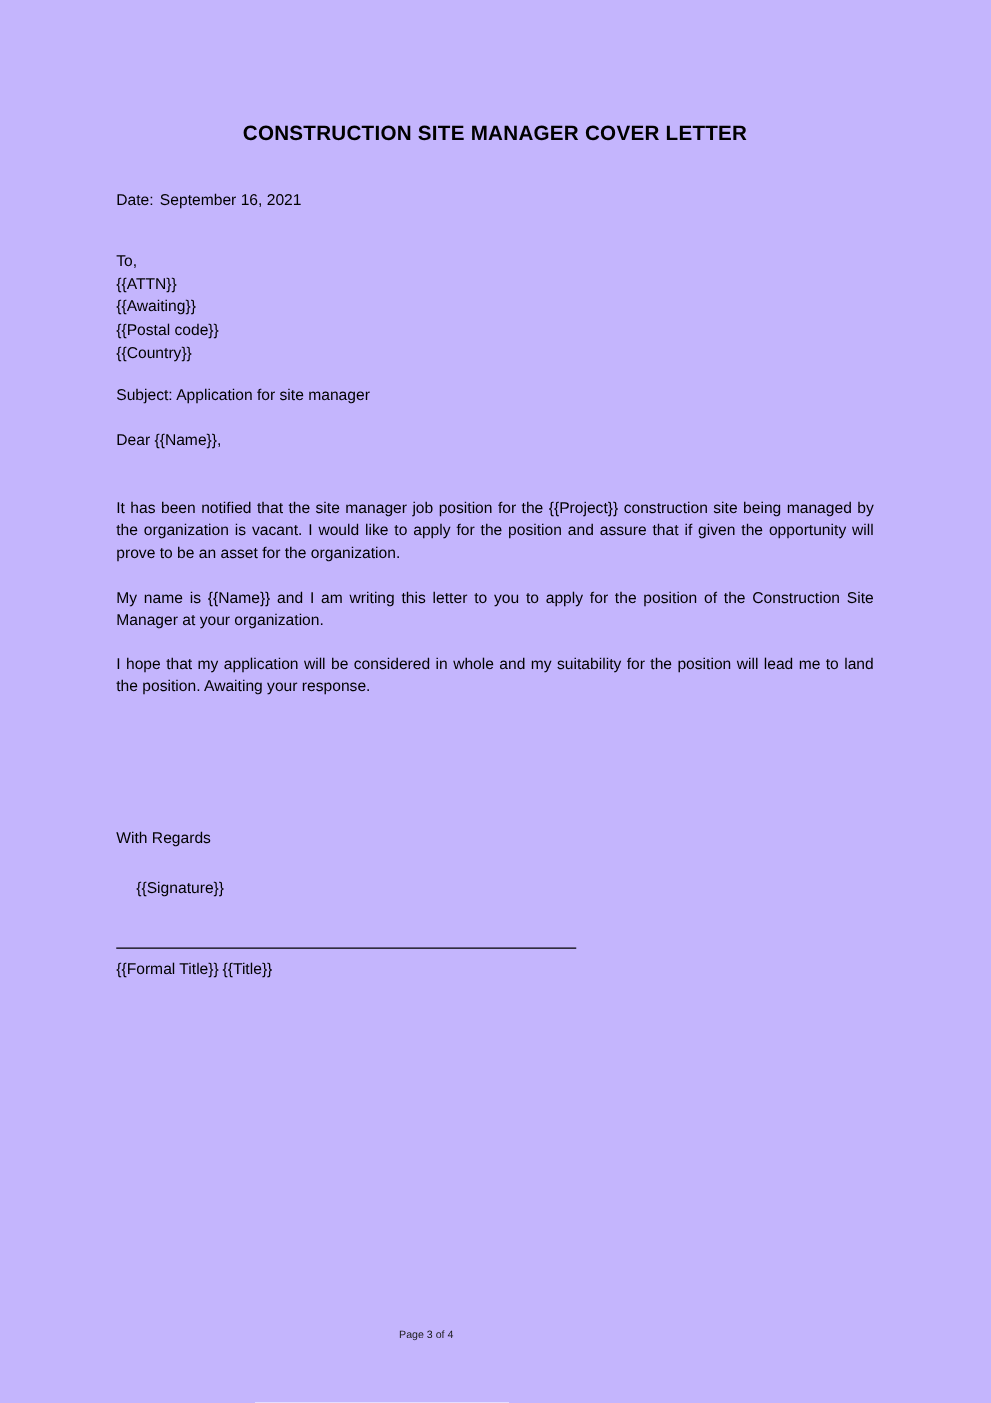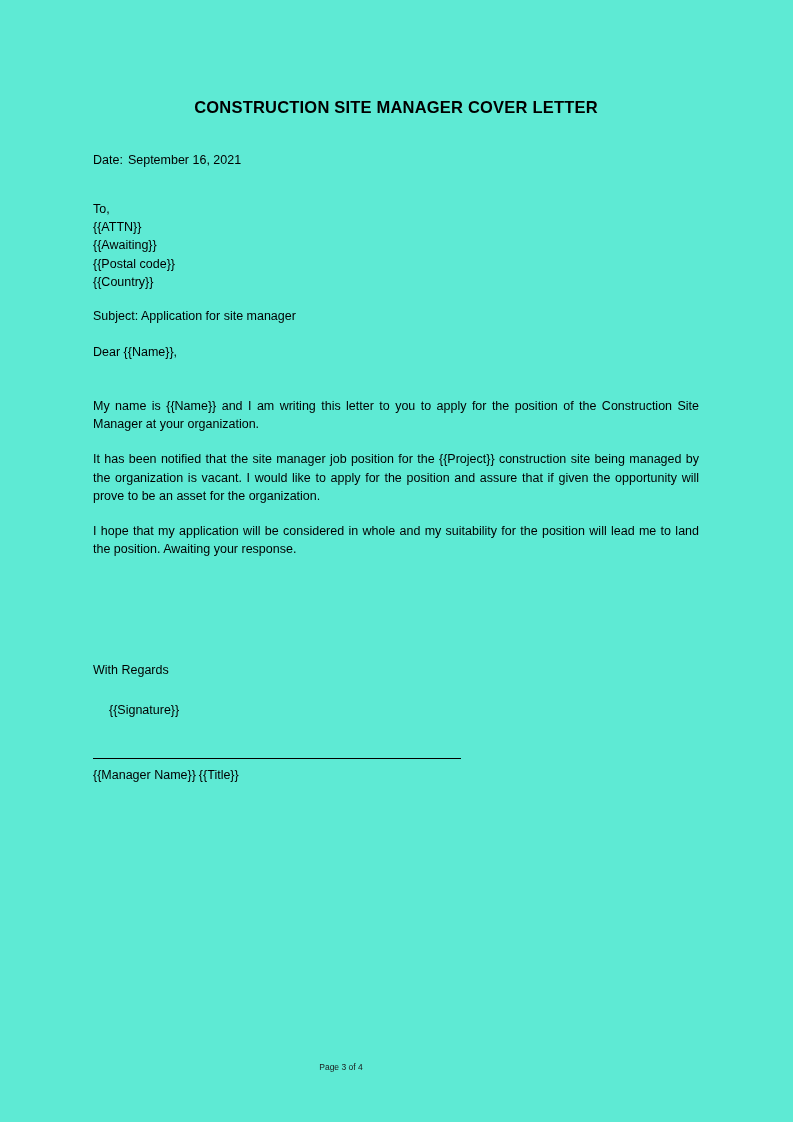--- a/index.html
+++ b/index.html
@@ -16,21 +16,21 @@
     color: #000000;
     -webkit-font-smoothing: antialiased;
   }
 
   .page {
     position: absolute;
     left: 0;
     top: 0;
     width: 793px;
     height: 1122px;
-    background: #5eead4;
+    background: #c4b5fd;
     overflow: hidden;
   }
 
   
   .content {
     position: absolute;
     left: 93px;
     top: 0;
     width: 606px;
   }
@@ -169,31 +169,31 @@
       <div class="addr-line">{{Awaiting}}</div>
       <div class="addr-line">{{Postal code}}</div>
       <div class="addr-line">{{Country}}</div>
     </div>
 
     <div class="subject-line">Subject: Application for site manager</div>
 
     <div class="salutation">Dear {{Name}},</div>
 
     <div class="body-paragraphs">
+      <p>It has been notified that the site manager job position for the {{Project}} construction site being managed by the organization is vacant. I would like to apply for the position and assure that if given the opportunity will prove to be an asset for the organization.</p>
       <p>My name is {{Name}} and I am writing this letter to you to apply for the position of the Construction Site Manager at your organization.</p>
-      <p>It has been notified that the site manager job position for the {{Project}} construction site being managed by the organization is vacant. I would like to apply for the position and assure that if given the opportunity will prove to be an asset for the organization.</p>
       <p>I hope that my application will be considered in whole and my suitability for the position will lead me to land the position. Awaiting your response.</p>
     </div>
 
     <div class="closing">With Regards</div>
 
     <div class="signature-placeholder">{{Signature}}</div>
 
     <div class="signature-rule"></div>
 
     <div class="signature-name">
-      <span>{{Manager Name}}</span><span class="title-token">{{Title}}</span>
+      <span>{{Formal Title}}</span><span class="title-token">{{Title}}</span>
     </div>
 
   </div>
 
   <div class="page-footer">Page 3 of 4</div>
 </div>
 
 </body></html>

